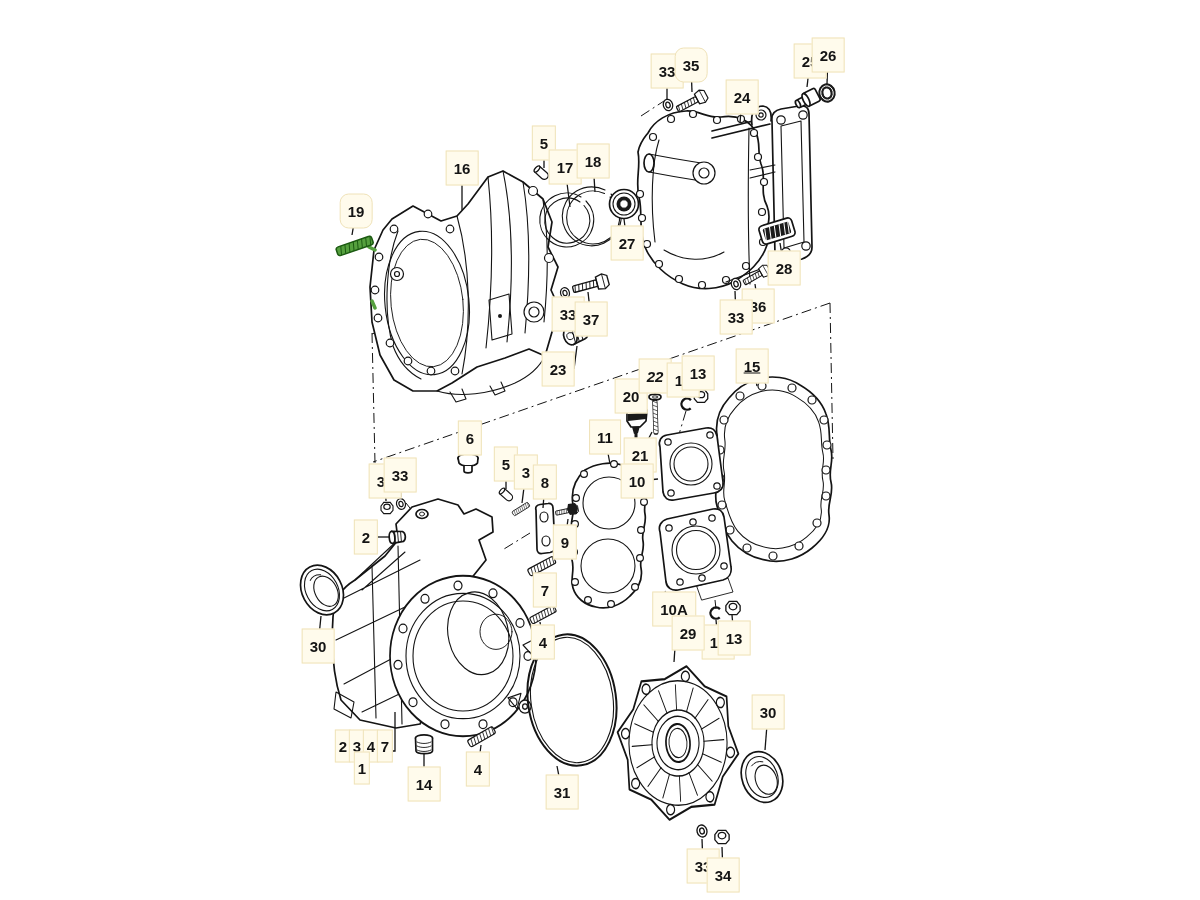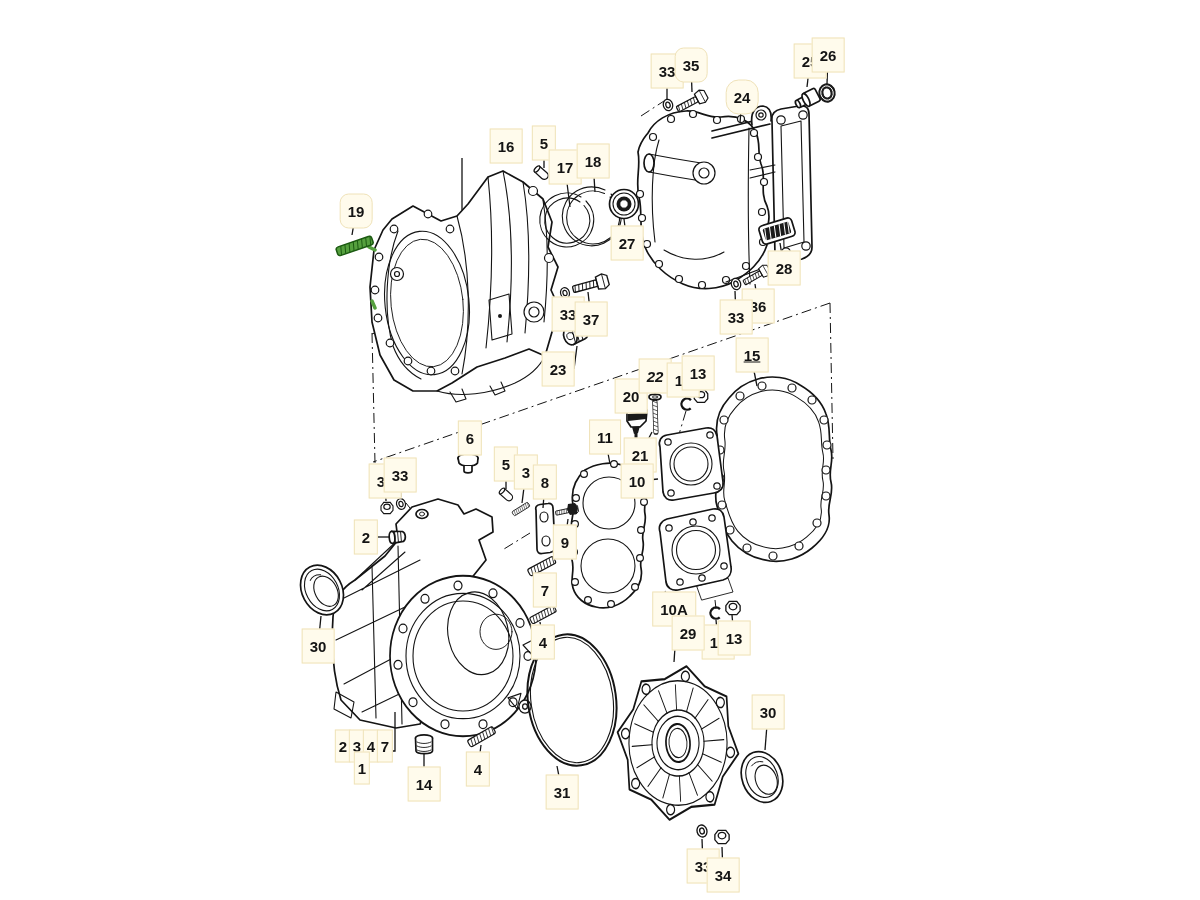--- a/index.html
+++ b/index.html
@@ -417,34 +417,34 @@
         <line x1="562" y1="792" x2="557" y2="766" class="leader"></line>
         <line x1="768" y1="712" x2="765" y2="750" class="leader"></line>
         <line x1="703" y1="866" x2="702" y2="839" class="leader"></line>
         <line x1="723" y1="875" x2="722" y2="847" class="leader"></line>
       </g>
 </svg>
 <div class="plabel" style="left: 667px; top: 71px;">33</div>
     <div class="plabel" style="left: 691px; top: 65px; border-radius: 9px;">35</div>
     <div class="plabel" style="left: 810px; top: 61px;">25</div>
     <div class="plabel" style="left: 828px; top: 55px;">26</div>
-    <div class="plabel" style="left: 742px; top: 97px; border-radius: 13px;">24</div>
+    <div class="plabel" style="left: 742px; top: 97px;">24</div>
     <div class="plabel" style="left: 544px; top: 143px;">5</div>
-    <div class="plabel" style="left: 462px; top: 146px; margin-left: 44px;">16</div>
+    <div class="plabel" style="left: 462px; top: 168px;">16</div>
     <div class="plabel" style="left: 565px; top: 167px;">17</div>
     <div class="plabel" style="left: 593px; top: 161px;">18</div>
     <div class="plabel" style="left: 356px; top: 211px; border-radius: 9px;">19</div>
     <div class="plabel" style="left: 627px; top: 243px;">27</div>
     <div class="plabel" style="left: 784px; top: 268px;">28</div>
     <div class="plabel" style="left: 758px; top: 306px;">36</div>
     <div class="plabel" style="left: 736px; top: 317px;">33</div>
     <div class="plabel" style="left: 568px; top: 314px;">33</div>
     <div class="plabel" style="left: 591px; top: 319px;">37</div>
     <div class="plabel" style="left: 558px; top: 369px;">23</div>
-    <div class="plabel" style="left: 752px; top: 355px; text-decoration: underline;">15</div>
+    <div class="plabel" style="left: 752px; top: 366px; text-decoration: underline;">15</div>
     <div class="plabel" style="left: 631px; top: 384px; margin-top: 12px;">20</div>
     <div class="plabel" style="left: 655px; top: 376px; font-style: italic;">22</div>
     <div class="plabel" style="left: 683px; top: 380px;">12</div>
     <div class="plabel" style="left: 698px; top: 373px;">13</div>
     <div class="plabel" style="left: 605px; top: 437px;">11</div>
     <div class="plabel" style="left: 640px; top: 455px;">21</div>
     <div class="plabel" style="left: 470px; top: 438px;">6</div>
     <div class="plabel" style="left: 637px; top: 481px;">10</div>
     <div class="plabel" style="left: 385px; top: 481px;">34</div>
     <div class="plabel" style="left: 400px; top: 475px;">33</div>

